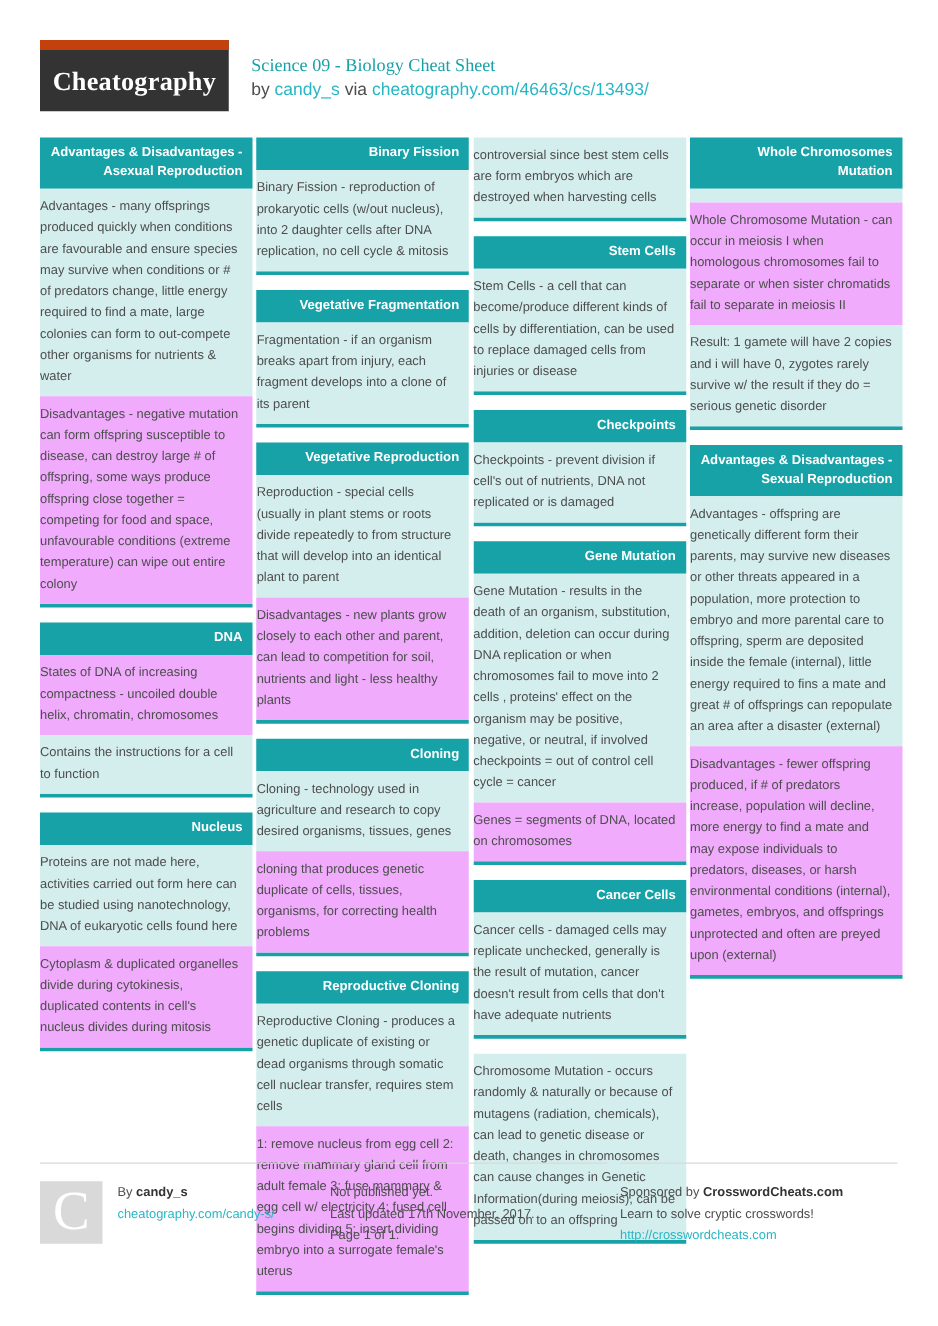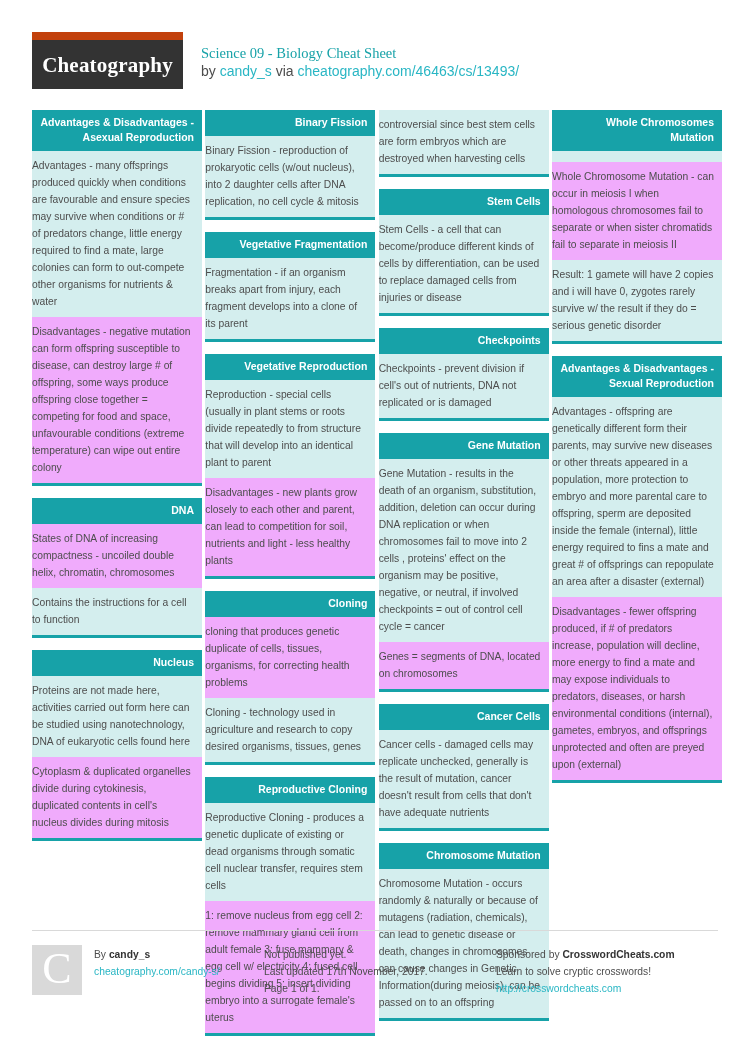--- a/index.html
+++ b/index.html
@@ -193,22 +193,22 @@
         <div class="block-title">Vegetative Fragmentation</div>
         <div class="row odd">Fragmentation - if an organism breaks apart from injury, each fragment develops into a clone of its parent</div>
       </div>
       <div class="block">
         <div class="block-title">Vegetative Reproduction</div>
         <div class="row odd">Reproduction - special cells (usually in plant stems or roots divide repeatedly to from structure that will develop into an identical plant to parent</div>
         <div class="row even">Disadvantages - new plants grow closely to each other and parent, can lead to competition for soil, nutrients and light - less healthy plants</div>
       </div>
       <div class="block">
         <div class="block-title">Cloning</div>
+        <div class="row odd">Cloning - technology used in agriculture and research to copy desired organisms, tissues, genes</div>
         <div class="row even">cloning that produces genetic duplicate of cells, tissues, organisms, for correcting health problems</div>
-        <div class="row odd">Cloning - technology used in agriculture and research to copy desired organisms, tissues, genes</div>
       </div>
       <div class="block">
         <div class="block-title">Reproductive Cloning</div>
         <div class="row odd">Reproductive Cloning - produces a genetic duplicate of existing or dead organisms through somatic cell nuclear transfer, requires stem cells</div>
         <div class="row even">1: remove nucleus from egg cell 2: remove mammary gland cell from adult female 3: fuse mammary &amp; egg cell w/ electricity 4: fused cell begins dividing 5: insert dividing embryo into a surrogate female's uterus</div>
       </div>
     </div>
     <div class="col">
       <div class="block">
         <div class="row odd">controversial since best stem cells are form embryos which are destroyed when harvesting cells</div>
@@ -224,21 +224,20 @@
       <div class="block">
         <div class="block-title">Gene Mutation</div>
         <div class="row odd">Gene Mutation - results in the death of an organism, substitution, addition, deletion can occur during DNA replication or when chromosomes fail to move into 2 cells , proteins' effect on the organism may be positive, negative, or neutral, if involved checkpoints = out of control cell cycle = cancer</div>
         <div class="row even">Genes = segments of DNA, located on chromosomes</div>
       </div>
       <div class="block">
         <div class="block-title">Cancer Cells</div>
         <div class="row odd">Cancer cells - damaged cells may replicate unchecked, generally is the result of mutation, cancer doesn't result from cells that don't have adequate nutrients</div>
       </div>
       <div class="block">
-        <div class="block-title">Chromosome Mutation</div>
         <div class="row odd">Chromosome Mutation - occurs randomly &amp; naturally or because of mutagens (radiation, chemicals), can lead to genetic disease or death, changes in chromosomes can cause changes in Genetic Information(during meiosis), can be passed on to an offspring</div>
       </div>
     </div>
     <div class="col">
       <div class="block">
         <div class="block-title">Whole Chromosomes Mutation</div>
         <div class="row odd empty"></div>
         <div class="row even">Whole Chromosome Mutation - can occur in meiosis I when homologous chromosomes fail to separate or when sister chromatids fail to separate in meiosis II</div>
         <div class="row odd">Result: 1 gamete will have 2 copies and i will have 0, zygotes rarely survive w/ the result if they do = serious genetic disorder</div>
       </div>

